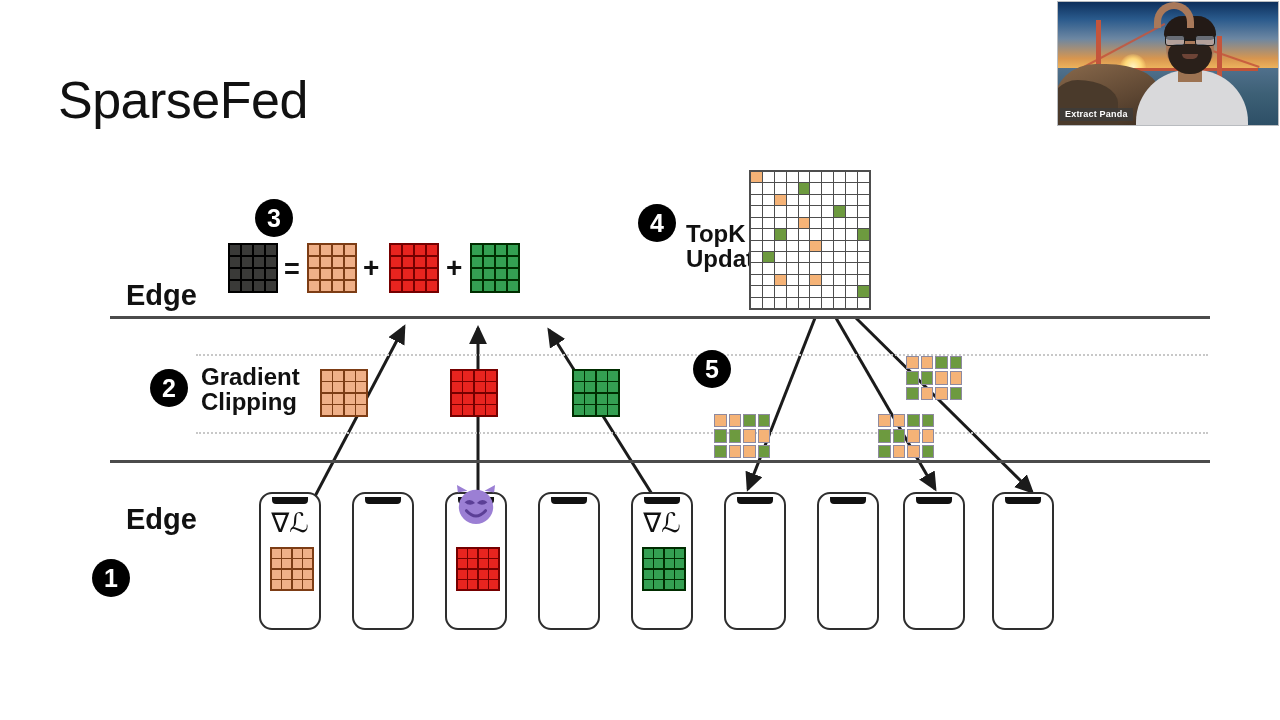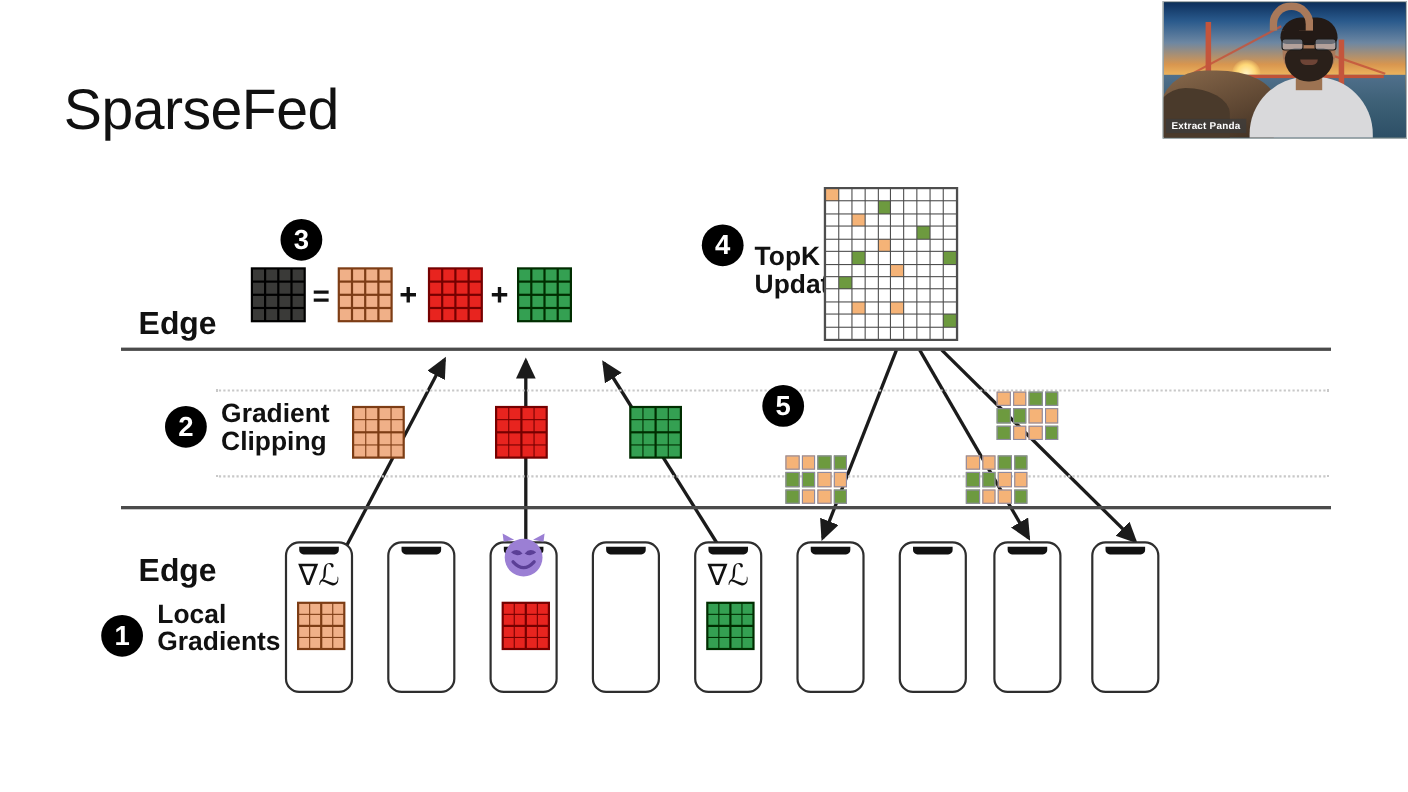--- a/index.html
+++ b/index.html
@@ -565,22 +565,20 @@
       <div class="c" style="background: rgb(109, 154, 63);"></div>
       <div class="c" style="background: rgb(245, 179, 119);"></div>
       <div class="c" style="background: rgb(245, 179, 119);"></div>
       <div class="c" style="background: rgb(109, 154, 63);"></div>
       <div class="c" style="background: rgb(245, 179, 119);"></div>
       <div class="c" style="background: rgb(245, 179, 119);"></div>
       <div class="c" style="background: rgb(109, 154, 63);"></div>
     </div>
 
   <div class="step-badge" style="left:92px; top:559px; width:38px; height:38px; font-size:25px;">1</div>
-  <div class="step-text" style="left:143px; top:546px; font-size:24px;">Local
-Gradients</div>
 
   <div id="phones">
       <div class="phone" style="left: 259px; top: 492px; width: 62px; height: 138px;">
         <div class="notch"></div>
         <div class="nabla" style="top: 16px;">∇ℒ</div>
         <div class="grid4" style="left: 9px; top: 53px; width: 44px; height: 44px; background: rgb(125, 61, 21);">
           <div class="c" style="background: rgb(240, 176, 136);"></div>
           <div class="c" style="background: rgb(240, 176, 136);"></div>
           <div class="c" style="background: rgb(240, 176, 136);"></div>
           <div class="c" style="background: rgb(240, 176, 136);"></div>

